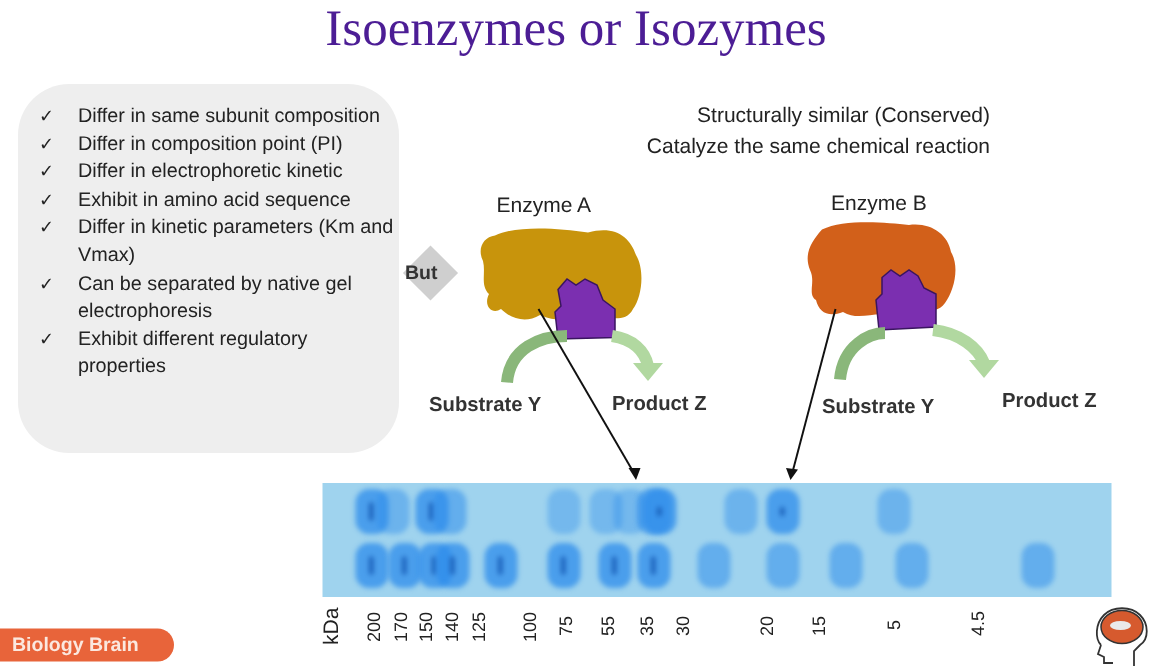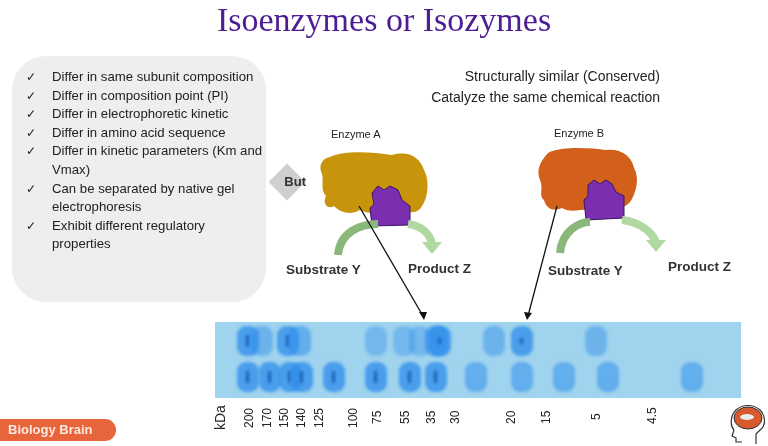--- a/index.html
+++ b/index.html
@@ -3,46 +3,46 @@
 <meta charset="utf-8">
 <style>
   html, body { margin:0; padding:0; }
   body { width:768px; height:446px; background:#ffffff; position:relative; overflow:hidden; font-family:"Liberation Sans", sans-serif; }
   .title { position:absolute; left:0; width:768px; top:0; text-align:center; font-family:"Liberation Serif", "DejaVu Serif", serif; font-size:34px; color:#4c1d95; line-height:40px; }
   .panel { position:absolute; left:12px; top:56px; width:254px; height:246px; background:#eeeeee; border-radius:34px; }
   .panel ul { list-style:none; margin:0; padding:12px 0 0 14px; }
   .panel li { position:relative; padding-left:26px; font-size:13.2px; line-height:18.6px; color:#222; }
   .panel li .chk { position:absolute; left:0; top:0; font-size:12px; color:#222; }
   .subtitle { position:absolute; left:320px; width:340px; text-align:right; font-size:14px; color:#222; line-height:21px; top:66px; }
-  .enz-label { position:absolute; font-size:11px; color:#222; }
+  .enz-label { position:absolute; font-size:14px; color:#222; }
   .small-bold { position:absolute; font-size:13.5px; font-weight:bold; color:#333; }
   .but { position:absolute; left:270px; top:165px; width:36px; height:36px; }
   .but .dia { position:absolute; left:4px; top:4px; width:26px; height:26px; background:#cfcfcf; transform:rotate(45deg); }
-  .but span { position:absolute; left:0; width:36px; top:9px; text-align:right; font-size:13px; font-weight:bold; color:#333; }
+  .but span { position:absolute; left:0; width:36px; top:9px; text-align:left; font-size:13px; font-weight:bold; color:#333; }
   svg.diagram { position:absolute; left:0; top:0; }
   .gel { position:absolute; left:215px; top:322px; width:526px; height:76px; background:#9fd3ee; }
   .lane { position:absolute; left:0; width:526px; height:34px; }
   .band { position:absolute; height:30px; width:22px; border-radius:9px; background:rgba(45,140,235,0.75); filter:blur(1.6px); }
   .band .core { position:absolute; left:9px; top:9px; width:3px; height:12px; background:#1a5fb8; border-radius:1px; }
   .tick { position:absolute; top:404px; font-size:12px; color:#222; transform:rotate(-90deg); transform-origin:left top; white-space:nowrap; }
   .kda { position:absolute; left:212px; top:430px; transform:rotate(-90deg); transform-origin:left top; font-size:14px; color:#222; }
   .badge { position:absolute; left:-10px; top:419px; width:126px; height:22px; border-radius:0 12px 12px 0; background:#e8643a; color:#fbe8df; font-weight:bold; font-size:13px; line-height:22px; padding-left:18px; box-sizing:border-box; }
   .brain { position:absolute; left:726px; top:400px; width:42px; height:46px; }
 </style>
 </head>
 <body>
 
 <div class="title">Isoenzymes or Isozymes</div>
 
 <div class="panel">
   <ul>
     <li><span class="chk">✓</span><span>Differ in same subunit composition</span></li>
     <li><span class="chk">✓</span><span>Differ in composition point (PI)</span></li>
     <li><span class="chk">✓</span><span>Differ in electrophoretic kinetic</span></li>
-    <li><span class="chk">✓</span><span>Differ in amino acid sequence</span></li>
+    <li><span class="chk">✓</span><span>Exhibit in amino acid sequence</span></li>
     <li><span class="chk">✓</span><span>Differ in kinetic parameters (Km and Vmax)</span></li>
     <li><span class="chk">✓</span><span>Can be separated by native gel electrophoresis</span></li>
     <li><span class="chk">✓</span><span>Exhibit different regulatory properties</span></li>
   </ul>
 </div>
 
 <div class="but">
   <div class="dia"></div>
   <span>But</span>
 </div>

